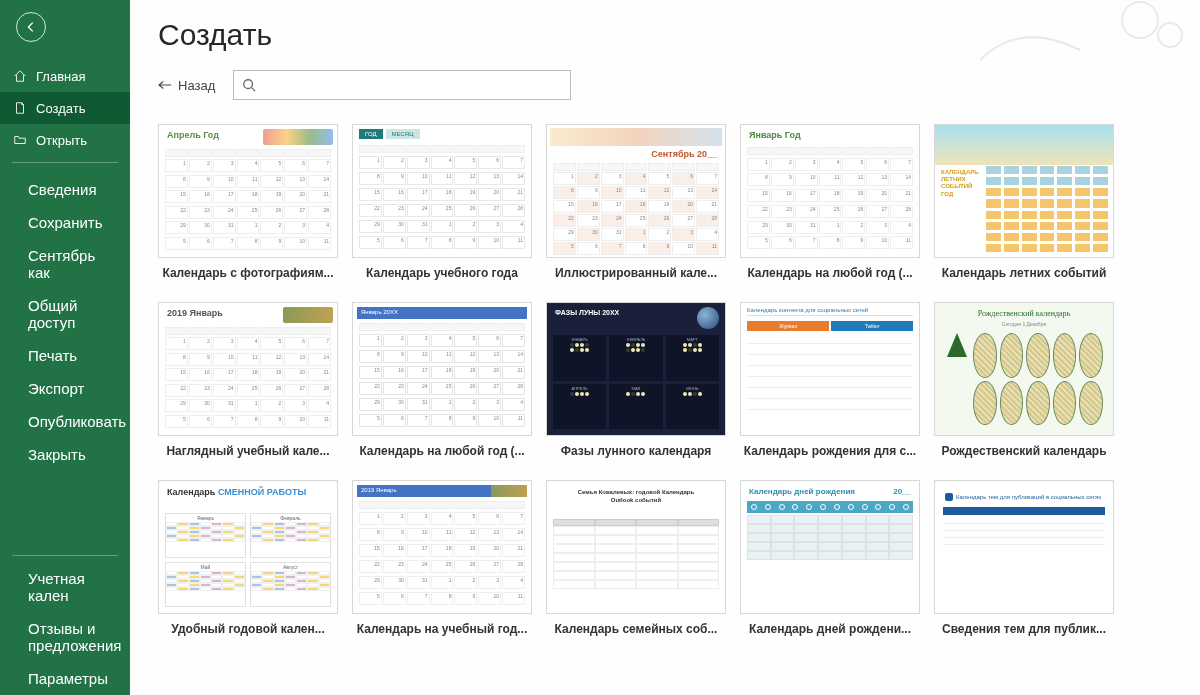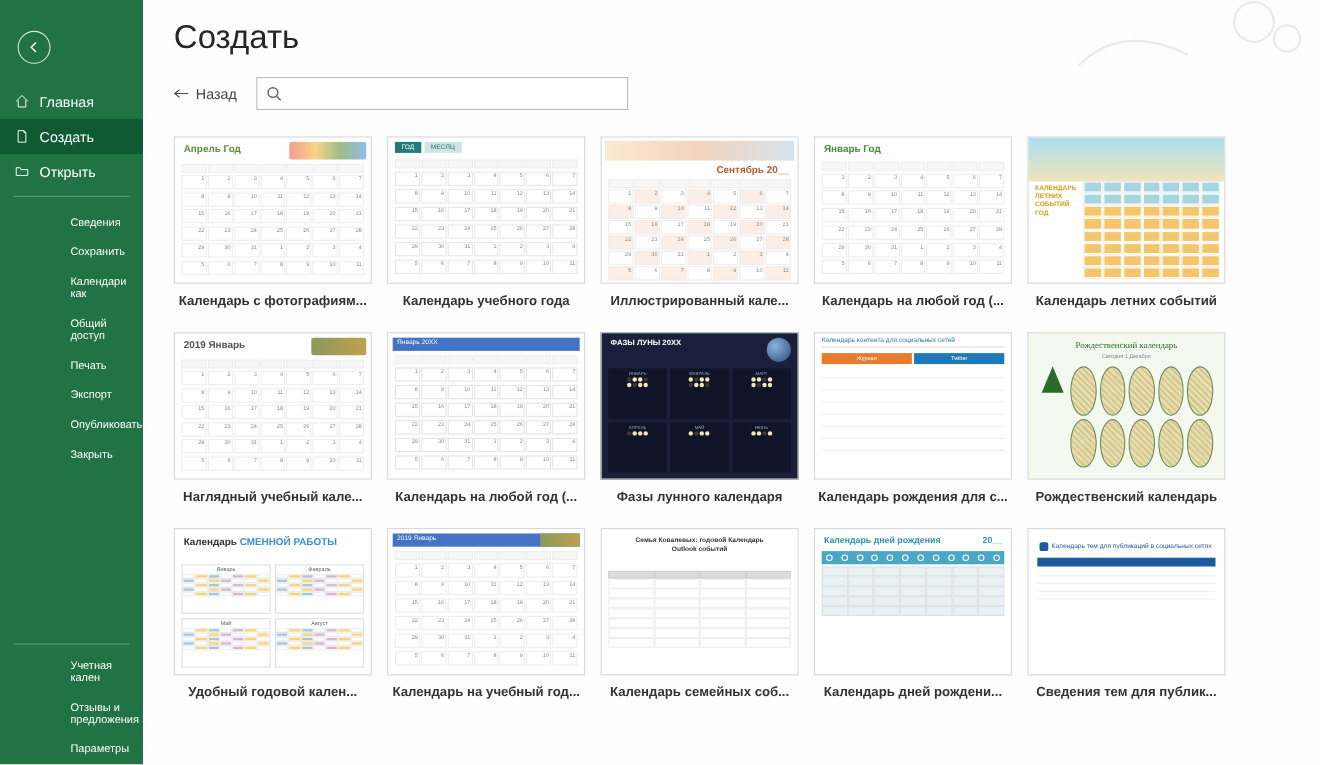--- a/index.html
+++ b/index.html
@@ -12,21 +12,21 @@
     height: 695px;
     overflow: hidden;
     display: flex;
   }
   .sidebar {
     width: 130px;
     background: #217346;
     color: #fff;
     display: flex;
     flex-direction: column;
-    padding-top: 28px;
+    padding-top: 12px;
     position: relative;
   }
   .back-btn {
     width: 30px; height: 30px;
     border: 1px solid rgba(255,255,255,0.8);
     border-radius: 50%;
     display: flex; align-items: center; justify-content: center;
     margin-left: 16px; margin-bottom: 12px;
     cursor: pointer;
   }
@@ -41,23 +41,22 @@
   }
   .nav-item.active { background: #0f5a33; }
   .nav-item .icon { width: 16px; height: 16px; display: flex; align-items: center; justify-content: center; }
   .divider {
     height: 1px; background: rgba(255,255,255,0.3);
     margin: 6px 12px;
   }
   .sub-items { margin-top: 4px; }
   .sub-item {
     padding: 8px 12px 8px 28px;
-    font-size: 10px;
+    font-size: 15px;
     cursor: pointer;
-    margin-left: 36px;
   }
   .bottom-items {
     position: absolute;
     bottom: 0; left: 0; right: 0;
   }
   .bottom-items .divider { margin-top: 0; }
   .main {
     flex: 1;
     background: #fefefe;
     padding: 18px 28px 0 28px;
@@ -256,21 +255,21 @@
             <path d="M2 4 H6 L7 6 H14 V12 H2 Z"></path>
           </svg>
         </span>
       <span>Открыть</span>
     </div>
   </div>
   <div class="divider"></div>
   <div class="sub-items">
     <div class="sub-item">Сведения</div>
     <div class="sub-item">Сохранить</div>
-    <div class="sub-item">Календари как</div>
+    <div class="sub-item">Сентябрь как</div>
     <div class="sub-item">Общий доступ</div>
     <div class="sub-item">Печать</div>
     <div class="sub-item">Экспорт</div>
     <div class="sub-item">Опубликовать</div>
     <div class="sub-item">Закрыть</div>
   </div>
   <div class="bottom-items">
     <div class="divider"></div>
     <div class="sub-item">Учетная кален</div>
     <div class="sub-item">Отзывы и предложения</div>

